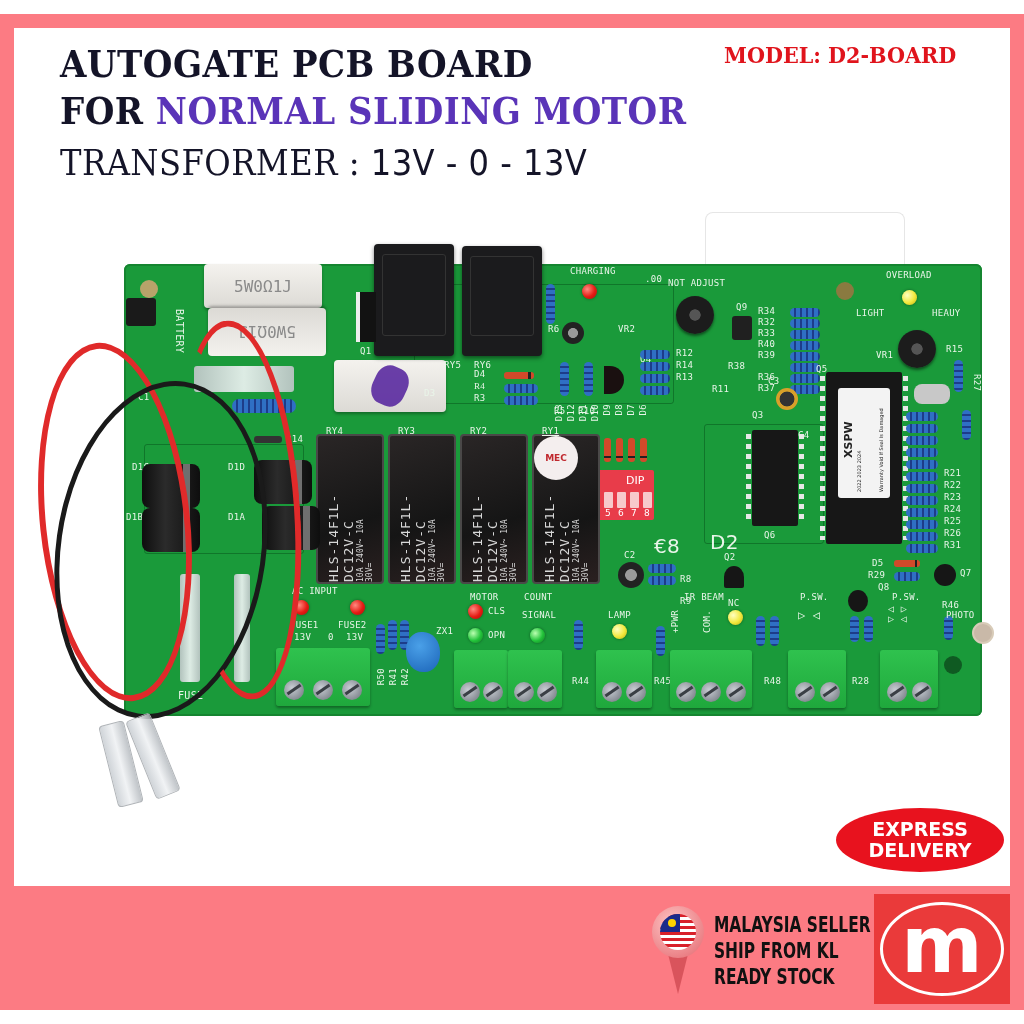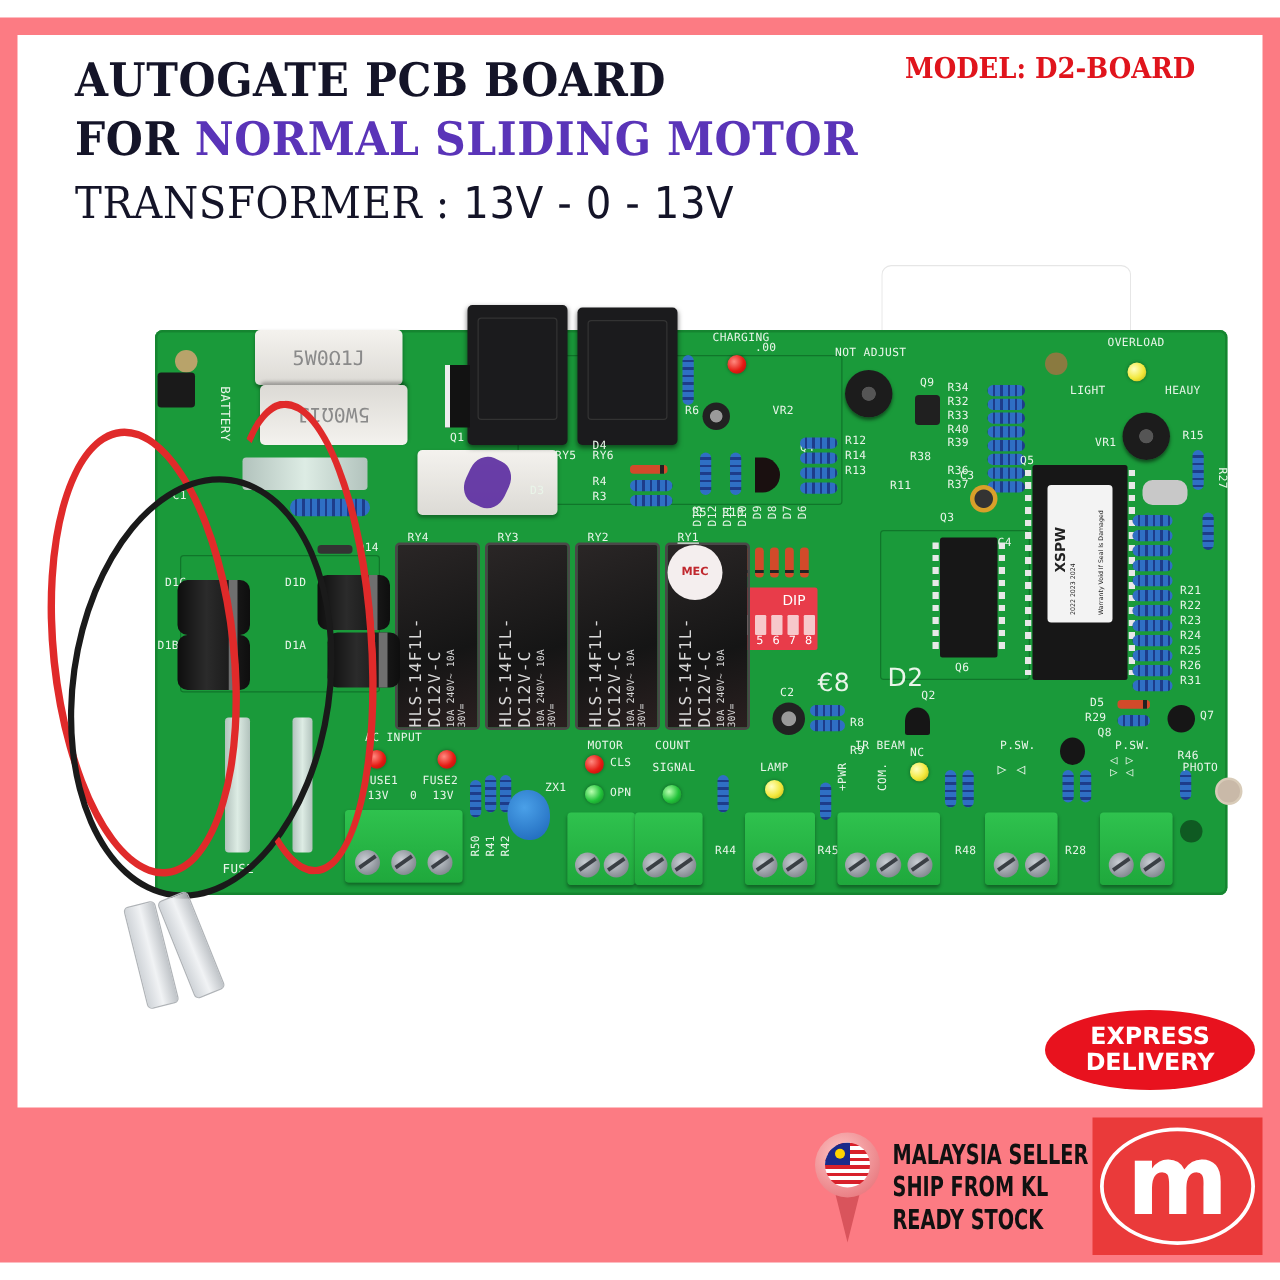--- a/index.html
+++ b/index.html
@@ -117,34 +117,34 @@
   <div class="relay-big" style="left:338px;top:-18px;width:80px;height:110px;"></div>
   <div style="position:absolute;left:232px;top:28px;width:20px;height:50px;background:#121212;border-left:4px solid #eee;"></div>
   <div class="silk" style="left:236px;top:82px;">Q1</div>
   <div class="silk" style="left:320px;top:96px;">RY5</div>
   <div class="silk" style="left:350px;top:96px;">RY6</div>
   <div class="silk" style="left:300px;top:124px;">D3</div>
 
   <div class="resistor v" style="left:422px;top:20px;height:40px;"></div>
   <div class="silk" style="left:424px;top:60px;">R6</div>
   <div class="diode" style="left:380px;top:108px;width:30px;"></div>
-  <div class="silk" style="left:350px;top:88px;">D4</div>
+  <div class="silk" style="left:350px;top:105px;">D4</div>
   <div class="resistor" style="left:380px;top:120px;width:34px;"></div>
-  <div class="silk" style="left:350px;top:117px;">R4</div>
+  <div class="silk" style="left:350px;top:117px;font-family:Liberation Serif, serif;">R4</div>
   <div class="resistor" style="left:380px;top:132px;width:34px;"></div>
   <div class="silk" style="left:350px;top:129px;">R3</div>
   <div class="resistor v" style="left:436px;top:98px;height:34px;"></div>
   <div class="resistor v" style="left:460px;top:98px;height:34px;"></div>
   <div class="silk" style="left:430px;top:142px;">R5</div>
   <div class="silk" style="left:454px;top:142px;">R10</div>
   <div class="cap-elec" style="left:438px;top:58px;width:22px;height:22px;"></div>
 
   <div class="silk" style="left:446px;top:2px;">CHARGING</div>
   <div class="led red" style="left:458px;top:20px;"></div>
-  <div class="silk" style="left:480px;top:10px;">.00</div>
+  <div class="silk" style="left:521px;top:10px;">.00</div>
   <div class="silk" style="left:544px;top:14px;">NOT  ADJUST</div>
   <div class="pot" style="left:552px;top:32px;"></div>
   <div class="silk" style="left:494px;top:60px;">VR2</div>
   <div class="silk" style="left:504px;top:90px;padding-left:12px;">Q4</div>
   <div style="position:absolute;left:480px;top:102px;width:20px;height:28px;background:#1a1010;border-radius:0 14px 14px 0;"></div>
 
   <div class="resistor" style="left:516px;top:86px;width:30px;"></div>
   <div class="silk" style="left:552px;top:84px;">R12</div>
   <div class="resistor" style="left:516px;top:98px;width:30px;"></div>
   <div class="silk" style="left:552px;top:96px;">R14</div>
@@ -364,21 +364,21 @@
   <div class="resistor v" style="left:632px;top:352px;height:30px;"></div>
   <div class="resistor v" style="left:646px;top:352px;height:30px;"></div>
   <div class="silk" style="left:640px;top:412px;">R48</div>
 
   <div class="silk" style="left:500px;top:286px;">C2</div>
   <div class="cap-elec" style="left:494px;top:298px;width:26px;height:26px;"></div>
   <div class="resistor" style="left:524px;top:300px;width:28px;"></div>
   <div class="resistor" style="left:524px;top:312px;width:28px;"></div>
   <div class="silk" style="left:556px;top:298px;margin-top:34px;">R9</div>
   <div class="silk" style="left:556px;top:310px;">R8</div>
-  <div class="silk" style="left:600px;top:288px;margin-left:13px;">Q2</div>
+  <div class="silk" style="left:600px;top:288px;">Q2</div>
   <div style="position:absolute;left:600px;top:302px;width:20px;height:22px;background:#161616;border-radius:50% 50% 2px 2px;"></div>
 
   <div class="silk" style="left:676px;top:328px;">P.SW.</div>
   <div class="silk" style="left:674px;top:344px;font-size:12px;">▷ ◁</div>
   <div class="terminal" style="left:664px;top:386px;width:58px;">
       <div class="screw"></div>
       <div class="screw"></div>
     </div>
   <div class="silk" style="left:728px;top:412px;">R28</div>
 

